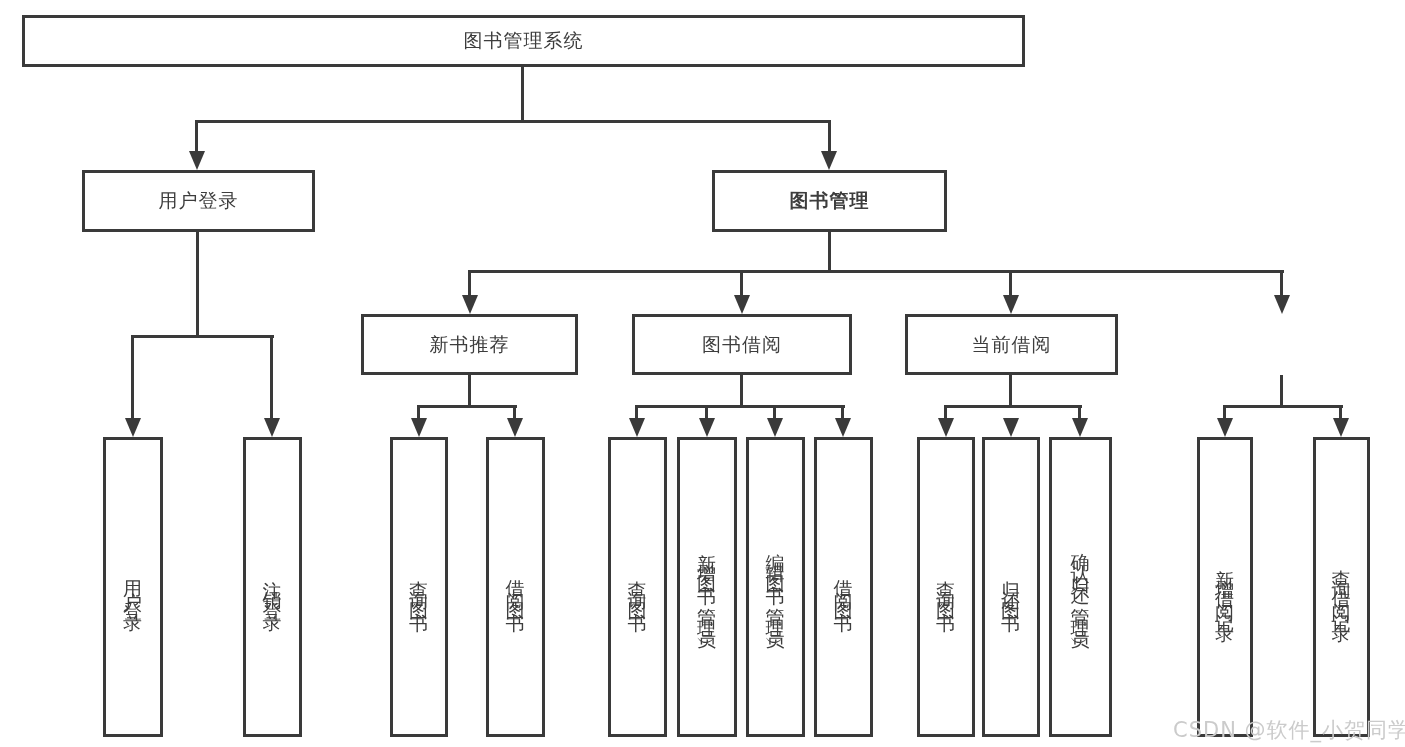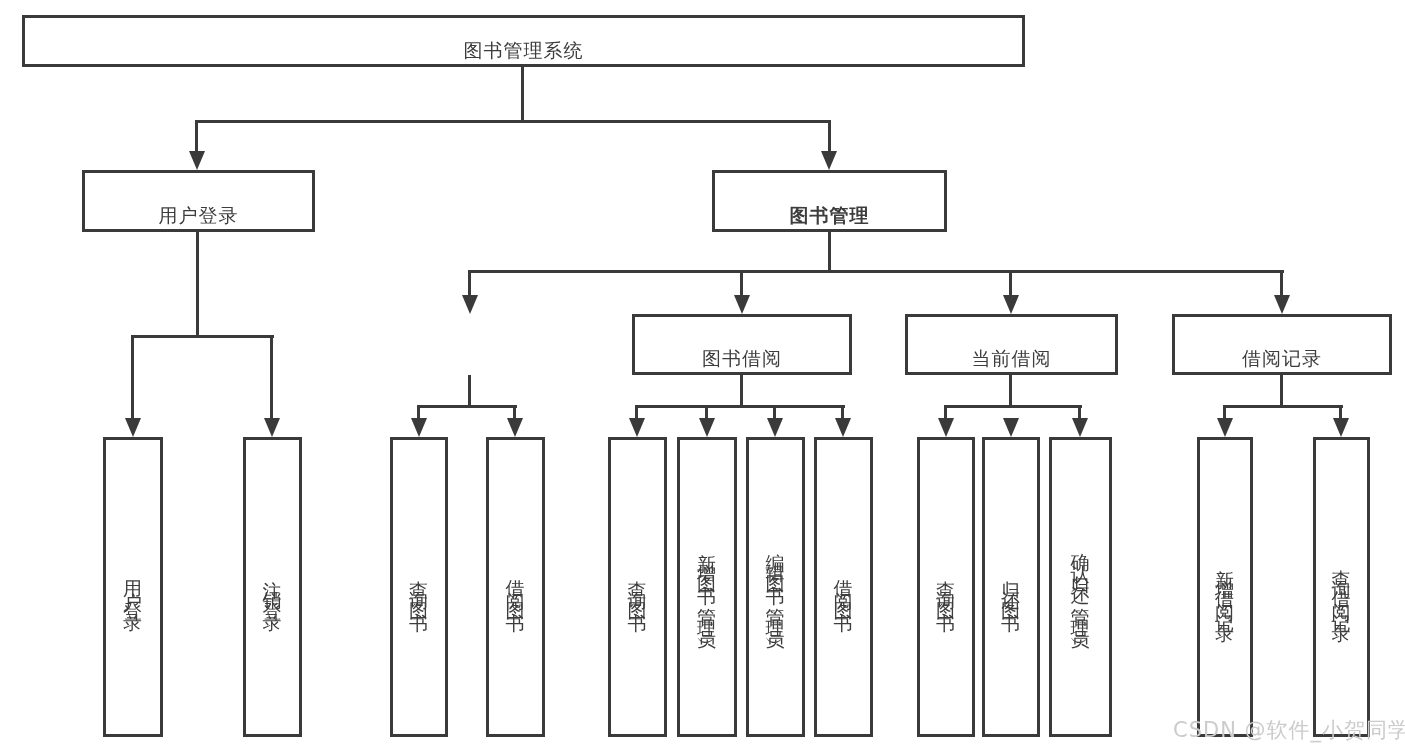--- a/index.html
+++ b/index.html
@@ -9,21 +9,21 @@
     background:#fff;
     font-family:"DejaVu Sans",sans-serif;
     color:#3d3d3d;
     overflow:hidden;
   }
   
   .hbox{
     position:absolute;
     border:3px solid #3a3a3a;
     background:#fff;
-    display:flex;align-items:flex-end;justify-content:center;
+    display:flex;align-items:center;justify-content:center;
     box-sizing:border-box;
     font-size:19px;
     letter-spacing:1px;
     color:#3d3d3d;
   }
   .vbox{
     position:absolute;
     top:437px;height:300px;
     border:3px solid #3a3a3a;
     background:#fff;
@@ -93,28 +93,28 @@
   <div class="h" style="left:468px;top:270px;width:816px;"></div>
   <div class="v" style="left:468px;top:270px;height:28px;"></div>
   <div class="v" style="left:740px;top:270px;height:28px;"></div>
   <div class="v" style="left:1009px;top:270px;height:28px;"></div>
   <div class="v" style="left:1280px;top:270px;height:28px;"></div>
   <div class="ah" style="left:462px;top:295px;"></div>
   <div class="ah" style="left:734px;top:295px;"></div>
   <div class="ah" style="left:1003px;top:295px;"></div>
   <div class="ah" style="left:1274px;top:295px;"></div>
 
+  <div class="hbox" style="left:361px;top:314px;width:217px;height:61px;">
+    <span>新书推荐</span>
+  </div>
   <div class="hbox" style="left:905px;top:314px;width:213px;height:61px;">
     <span>当前借阅</span>
   </div>
   <div class="hbox" style="left:632px;top:314px;width:220px;height:61px;">
     <span>图书借阅</span>
-  </div>
-  <div class="hbox" style="left:1172px;top:314px;width:220px;height:61px;">
-    <span>借阅记录</span>
   </div>
 
   <div class="v" style="left:468px;top:375px;height:32px;"></div>
   <div class="h" style="left:417px;top:405px;width:100px;"></div>
   <div class="v" style="left:417px;top:405px;height:18px;"></div>
   <div class="v" style="left:513px;top:405px;height:18px;"></div>
   <div class="ah" style="left:411px;top:418px;"></div>
   <div class="ah" style="left:507px;top:418px;"></div>
 
   <div class="v" style="left:740px;top:375px;height:32px;"></div>

